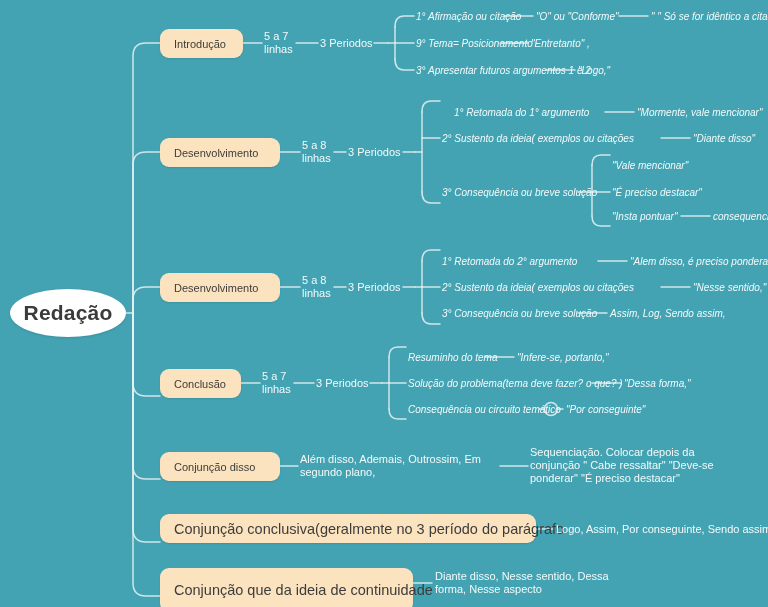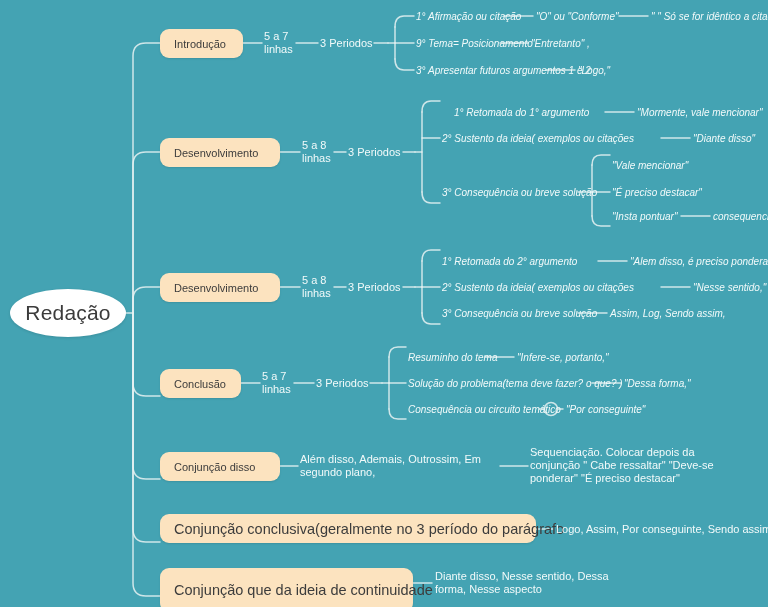--- a/index.html
+++ b/index.html
@@ -150,21 +150,21 @@
     <path d="M558 409 H563" style="stroke: rgb(232, 242, 242);"></path>
 
     <path d="M280 466 H298" style="stroke: rgb(232, 242, 242);"></path>
     <path d="M500 466 H528" style="stroke: rgb(232, 242, 242);"></path>
 
     <path d="M536 529 H553" style="stroke: rgb(232, 242, 242);"></path>
 
     <path d="M413 583 H432" style="stroke: rgb(232, 242, 242);"></path>
   </svg>
 
-  <div class="root-node" style="left: 10px; top: 289px; width: 116px; height: 48px; background: rgb(255, 255, 255);">
+  <div class="root-node" style="left: 10px; top: 289px; width: 116px; height: 48px; background: rgb(255, 255, 255); font-weight: bold;">
     <span>Redação</span>
   </div>
 
   <div class="topic" style="left: 160px; top: 29px; width: 83px; height: 29px; background: rgb(252, 227, 191); color: rgb(60, 60, 60);">
     <span>Introdução</span>
   </div>
 
   <div class="topic" style="left: 160px; top: 138px; width: 120px; height: 29px; background: rgb(252, 227, 191); color: rgb(60, 60, 60);">
     <span>Desenvolvimento</span>
   </div>

